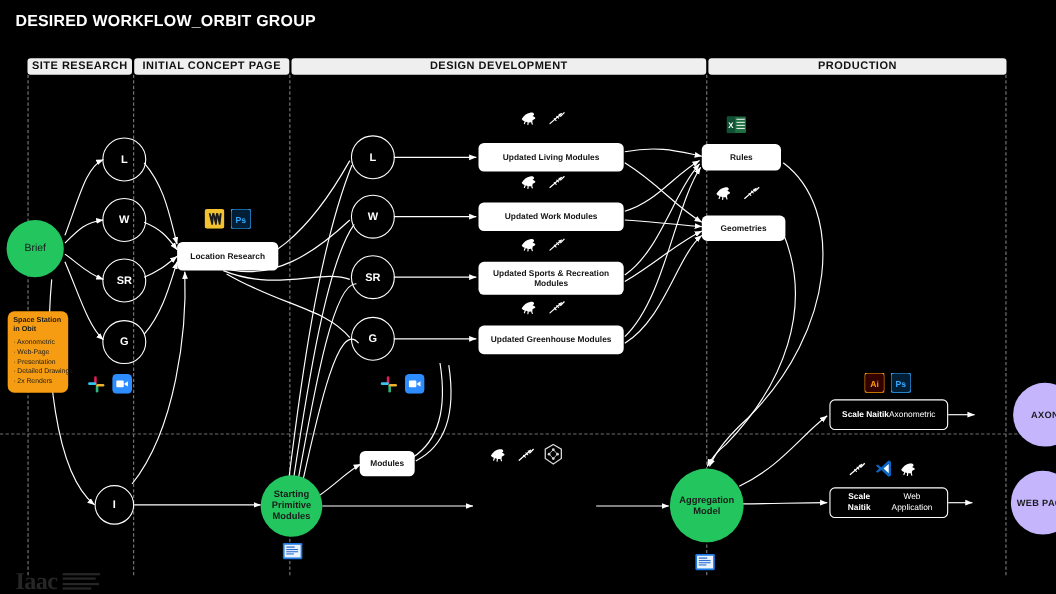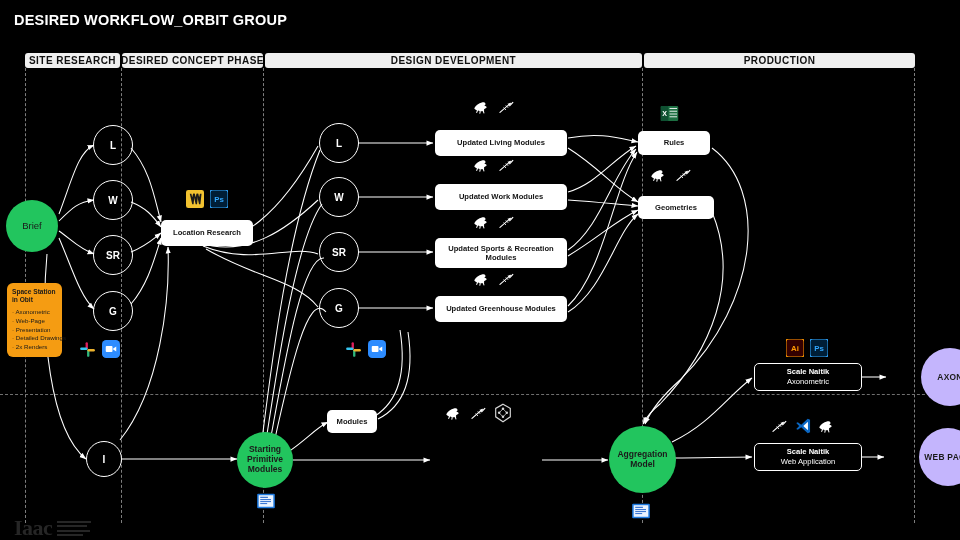--- a/index.html
+++ b/index.html
@@ -62,21 +62,21 @@
   }
 
   .box-white {
     background: #ffffff; border-radius: 5px;
     display: flex; align-items: center; justify-content: center; text-align: center;
     color: #141414; font-size: 7.6px; font-weight: bold; line-height: 1.25;
     padding: 2px 5px;
   }
   .box-outline {
     background: #000; border: 1.1px solid #ffffff; border-radius: 5px;
-    display: flex; flex-direction: column; align-items: center; justify-content: center;
+    display: flex; flex-direction: row; align-items: center; justify-content: center;
     text-align: center; color: #ffffff; font-size: 7.6px; line-height: 1.3;
     padding: 2px 5px;
   }
   .box-outline .l1 { font-weight: bold; }
   .box-outline .l2 { font-weight: normal; }
 
   
   #annot {
     position: absolute; left: 7px; top: 283px; width: 55px;
     background: #f59c12; border-radius: 6px; padding: 5px 5px 6px 5px;
@@ -99,21 +99,21 @@
 </style>
 </head>
 <body>
 
 <div id="canvas">
 
   <div id="title">DESIRED WORKFLOW_ORBIT GROUP</div>
 
   <div id="phase-bar">
       <div class="phase-tab" style="left: 25px; width: 95px;">SITE RESEARCH</div>
-      <div class="phase-tab" style="left: 122px; width: 141px;">DESIRED CONCEPT PHASE</div>
+      <div class="phase-tab" style="left: 122px; width: 141px;">INITIAL CONCEPT PAGE</div>
       <div class="phase-tab" style="left: 265px; width: 377px;">DESIGN DEVELOPMENT</div>
       <div class="phase-tab" style="left: 644px; width: 271px;">PRODUCTION</div>
     </div>
 
   <div class="divider" style="left:25px;"></div>
   <div class="divider" style="left:121px;"></div>
   <div class="divider" style="left:263px;"></div>
   <div class="divider" style="left:642px;"></div>
   <div class="divider" style="left:914px;"></div>
   <div class="hdivider" style="top:394px;"></div>

